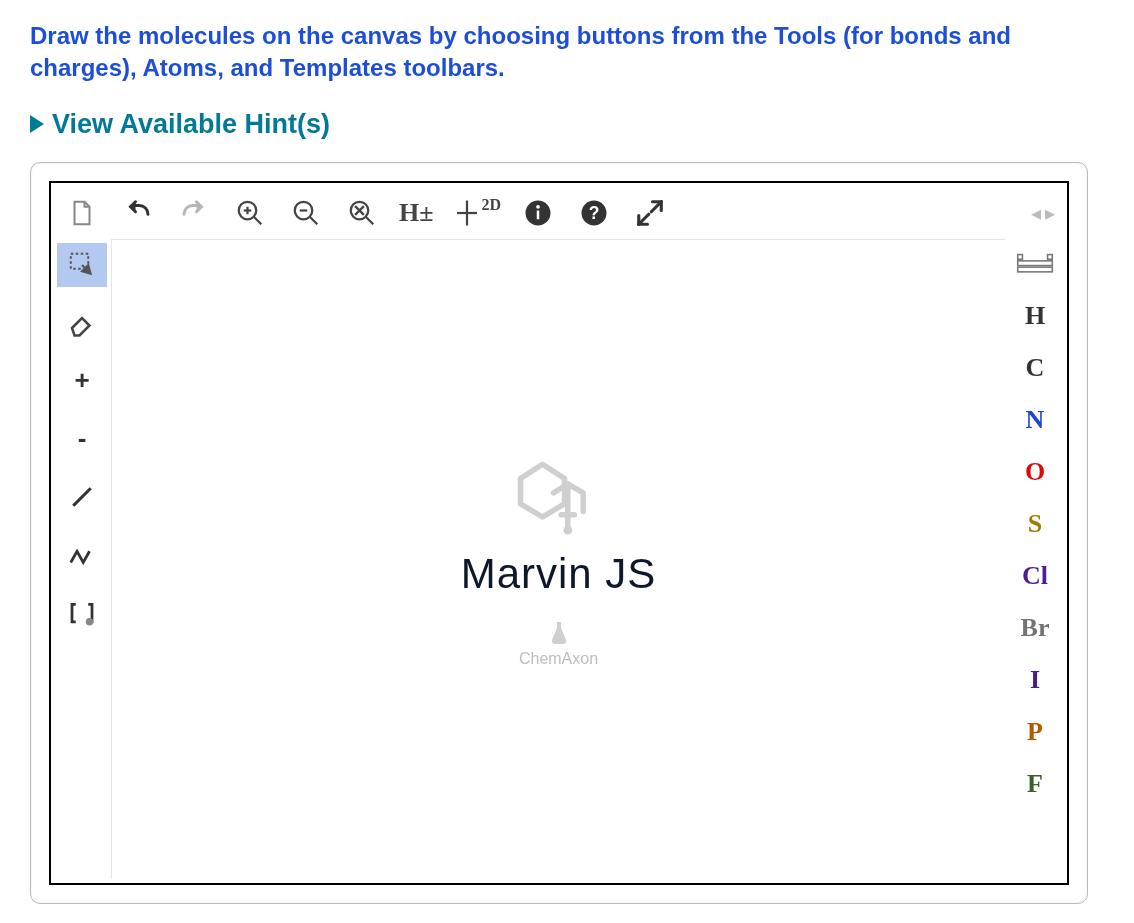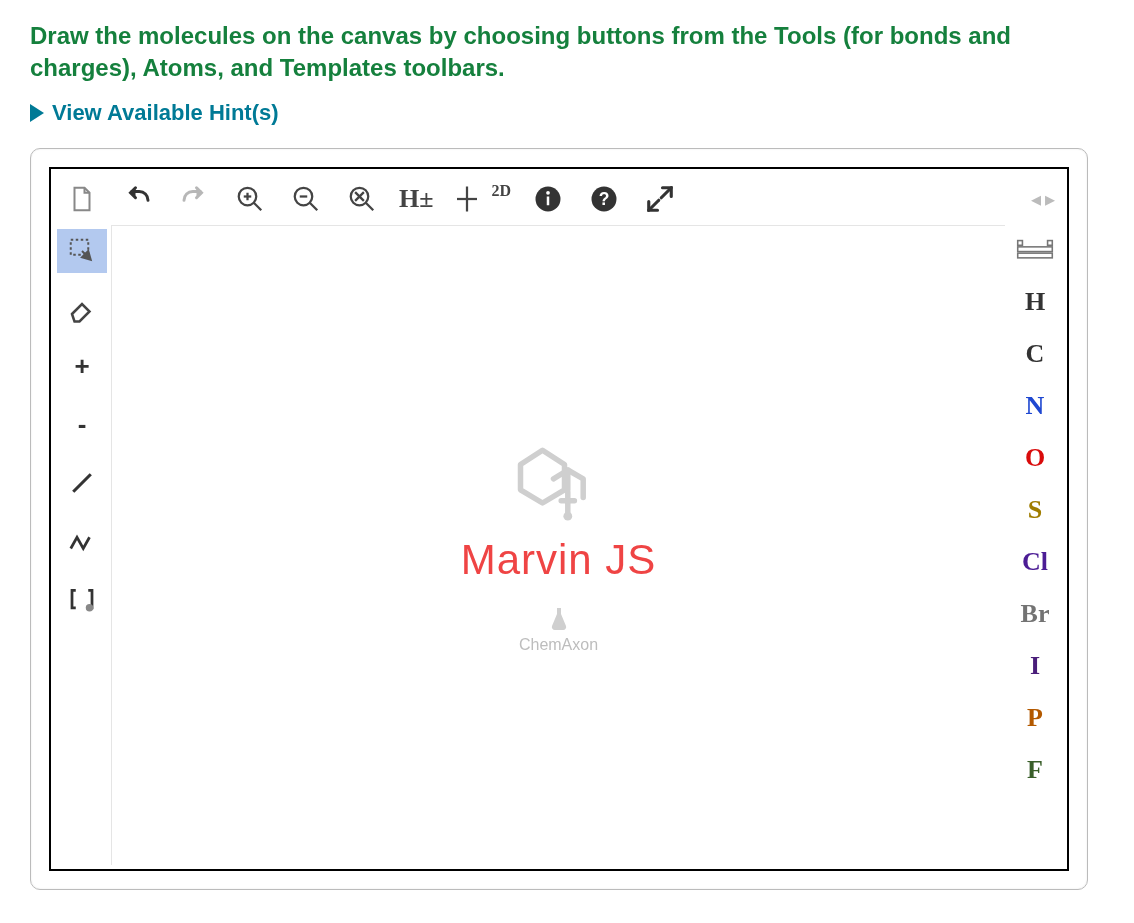--- a/index.html
+++ b/index.html
@@ -7,30 +7,30 @@
     padding: 20px 30px;
     font-family: Helvetica, Arial, sans-serif;
     background: #fff;
     color: #333;
     width: 1134px;
     box-sizing: border-box;
   }
   .instructions {
     font-size: 24px;
     font-weight: bold;
-    color: #15803d;
+    color: #1d4ed8;
     line-height: 1.35;
-    margin-bottom: 15px;
+    margin-bottom: 24px;
   }
   .hints-row {
     display: flex;
     align-items: center;
     gap: 8px;
     color: #007a96;
-    font-size: 22px;
+    font-size: 27px;
     font-weight: bold;
     cursor: pointer;
     margin-bottom: 22px;
   }
   .hints-row .tri {
     width: 0; height: 0;
     border-top: 9px solid transparent;
     border-bottom: 9px solid transparent;
     border-left: 14px solid #007a96;
   }
@@ -131,21 +131,21 @@
     align-items: center;
     justify-content: center;
     color: #bdbdbd;
   }
   .marvin-logo {
     width: 110px; height: 90px;
     display:flex; align-items:center; justify-content:center;
   }
   .marvin-title {
     font-size: 42px;
-    color: #ef4444;
+    color: #0f172a;
     letter-spacing: 1px;
     margin-top: 10px;
   }
   .chem-icon {
     margin-top: 22px;
     width: 20px; height: 26px;
   }
   .chem-txt {
     font-size: 16px;
     color: #bdbdbd;
@@ -201,21 +201,21 @@
       </div>
       <div class="tb-btn">
         <svg viewBox="0 0 24 24" fill="none" stroke="#444" stroke-width="1.8">
             <circle cx="10" cy="10" r="7"></circle>
             <line x1="15" y1="15" x2="21" y2="21"></line>
             <line x1="6.5" y1="6.5" x2="13.5" y2="13.5"></line>
             <line x1="13.5" y1="6.5" x2="6.5" y2="13.5"></line>
           </svg>
       </div>
       <div class="tb-txt">H±</div>
-      <div class="tb-btn" style="width:auto;gap:10px">
+      <div class="tb-btn" style="width:auto;gap:0">
         <svg viewBox="0 0 24 24" width="20" height="28" fill="none" stroke="#444" stroke-width="1.8">
             <line x1="12" y1="2" x2="12" y2="22"></line>
             <line x1="4" y1="12" x2="20" y2="12"></line>
           </svg>
         <span style="font-family:'Times New Roman',serif;font-weight:bold;font-size:16px;color:#444;position:relative;top:-8px">2D</span>
       </div>
       <div class="tb-btn">
         <svg viewBox="0 0 24 24" fill="#333">
             <circle cx="12" cy="12" r="10"></circle>
             <rect x="11" y="10" width="2" height="7" fill="#fff"></rect>

